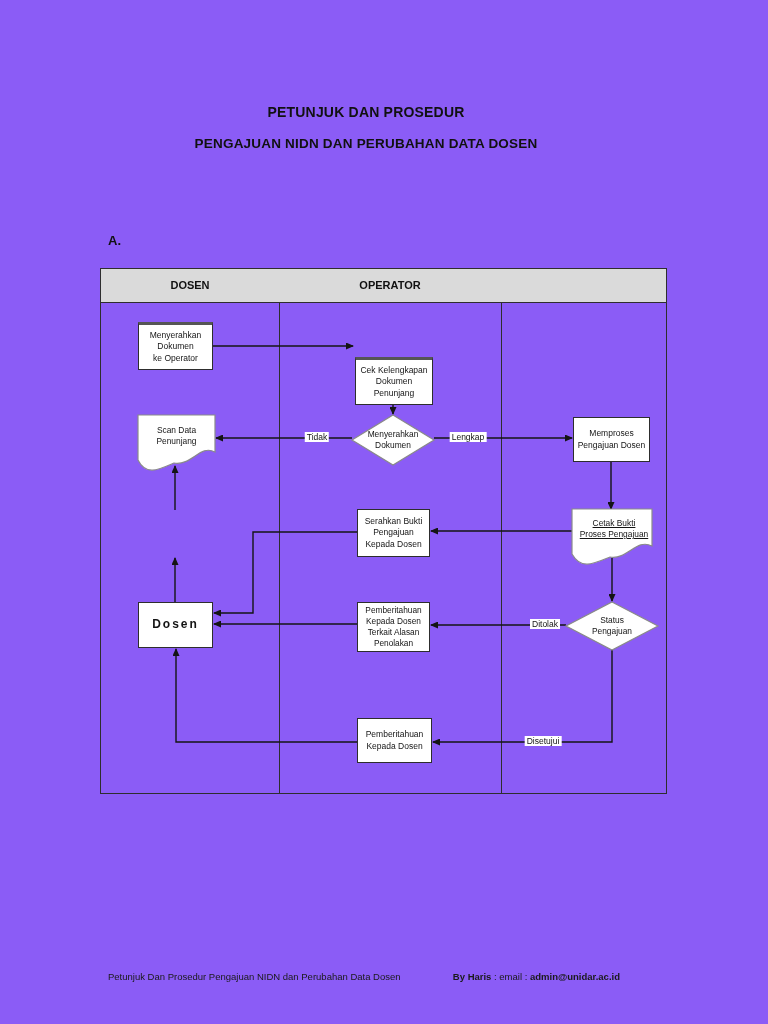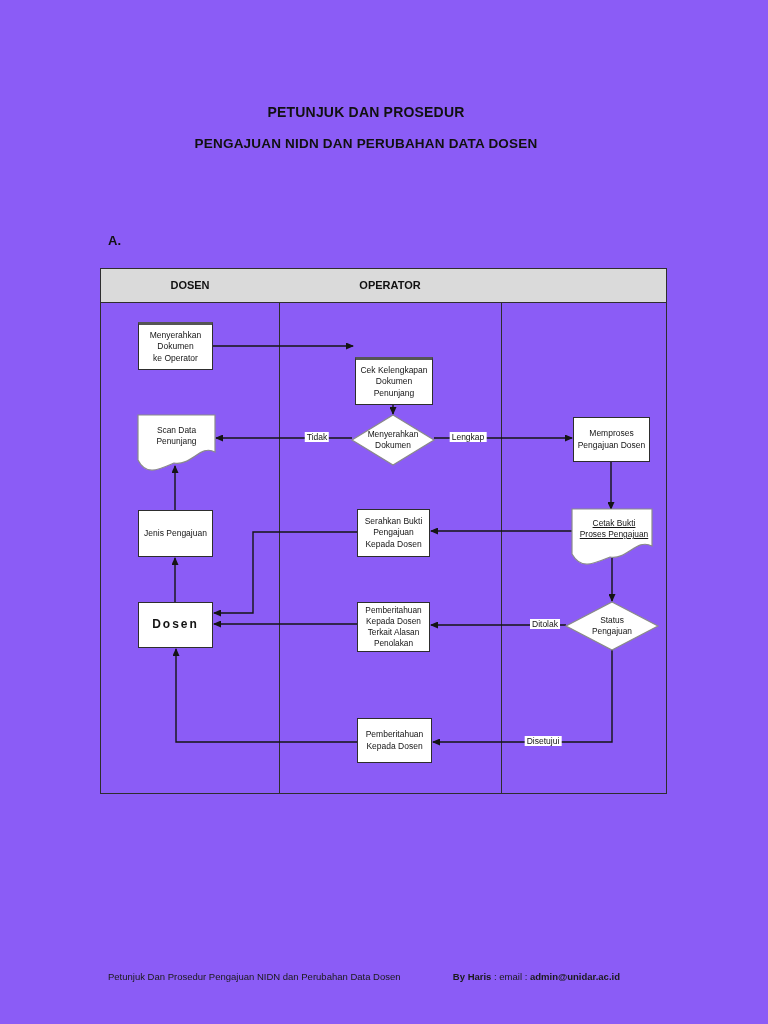--- a/index.html
+++ b/index.html
@@ -92,21 +92,20 @@
       <polygon points="612,602 658,626 612,650 566,626"></polygon>
     </g>
   </svg>
 
   <div class="node shadow-top" style="left:138px; top:322px; width:75px; height:48px;">Menyerahkan
 Dokumen
 ke Operator</div>
   <div class="node shadow-top" style="left:355px; top:322px; width:78px; height:48px;margin-top:35px;">Cek Kelengkapan
 Dokumen
 Penunjang</div>
-  <div class="node" style="left:138px; top:510px; width:75px; height:47px;">Jenis Pengajuan</div>
   <div class="node big" style="left:138px; top:602px; width:75px; height:46px;">Dosen</div>
   <div class="node" style="left:357px; top:509px; width:73px; height:48px;">Serahkan Bukti
 Pengajuan
 Kepada Dosen</div>
   <div class="node" style="left:357px; top:602px; width:73px; height:50px; font-size:8.3px;">Pemberitahuan
 Kepada Dosen
 Terkait Alasan
 Penolakan</div>
   <div class="node" style="left:357px; top:718px; width:75px; height:45px;">Pemberitahuan
 Kepada Dosen</div>

